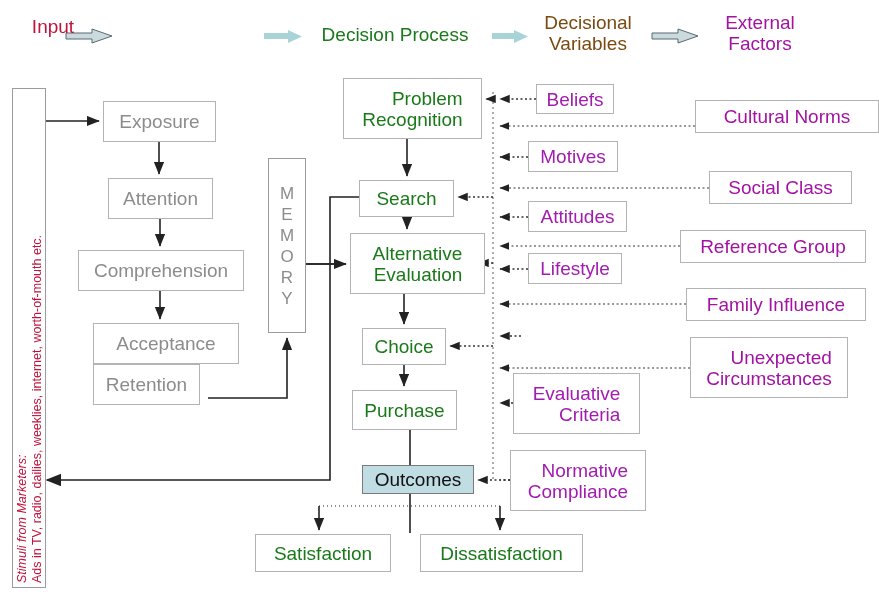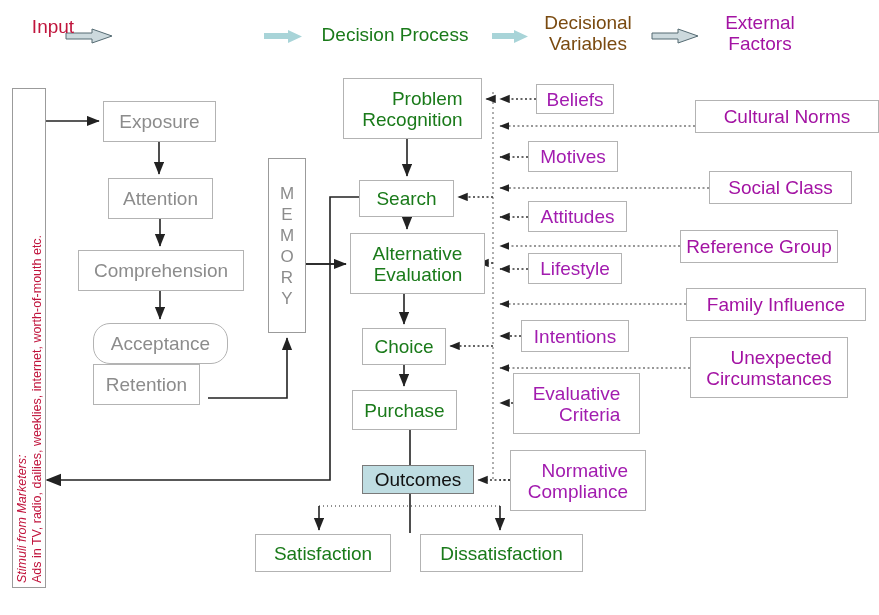--- a/index.html
+++ b/index.html
@@ -143,44 +143,43 @@
     <span>E</span>
     <span>M</span>
     <span>O</span>
     <span>R</span>
     <span>Y</span>
   </div>
 
   <div class="box gray" style="left:103px;top:101px;width:113px;height:41px;">Exposure</div>
   <div class="box gray" style="left:108px;top:178px;width:105px;height:41px;">Attention</div>
   <div class="box gray" style="left:78px;top:250px;width:166px;height:41px;">Comprehension</div>
-  <div class="box gray" style="left:93px;top:323px;width:135px;height:41px;border-radius:17px;">Acceptance</div>
+  <div class="box gray" style="left:93px;top:323px;width:146px;height:41px;">Acceptance</div>
   <div class="box gray" style="left:93px;top:364px;width:107px;height:41px;">Retention</div>
 
   <div class="box green" style="left:343px;top:78px;width:139px;height:61px;">Problem
 Recognition</div>
   <div class="box green" style="left:359px;top:180px;width:95px;height:37px;">Search</div>
   <div class="box green" style="left:350px;top:233px;width:135px;height:61px;">Alternative
 Evaluation</div>
   <div class="box green" style="left:362px;top:328px;width:84px;height:37px;">Choice</div>
   <div class="box green" style="left:352px;top:390px;width:105px;height:40px;">Purchase</div>
   <div class="box outcome" style="left:362px;top:465px;width:112px;height:29px;">Outcomes</div>
   <div class="box green" style="left:255px;top:534px;width:136px;height:38px;">Satisfaction</div>
   <div class="box green" style="left:420px;top:534px;width:163px;height:38px;">Dissatisfaction</div>
 
   <div class="box brown" style="left:536px;top:84px;width:78px;height:30px;">Beliefs</div>
   <div class="box brown" style="left:528px;top:141px;width:90px;height:31px;">Motives</div>
   <div class="box brown" style="left:528px;top:201px;width:99px;height:31px;">Attitudes</div>
   <div class="box brown" style="left:528px;top:253px;width:94px;height:31px;">Lifestyle</div>
-  <div class="box brown" style="left:521px;top:320px;width:108px;height:32px;">Intentions</div>
   <div class="box brown" style="left:513px;top:373px;width:127px;height:61px;">Evaluative
 Criteria</div>
   <div class="box brown" style="left:510px;top:450px;width:136px;height:61px;">Normative
 Compliance</div>
 
   <div class="box purple" style="left:695px;top:100px;width:184px;height:33px;">Cultural Norms</div>
   <div class="box purple" style="left:709px;top:171px;width:143px;height:33px;">Social Class</div>
-  <div class="box purple" style="left:680px;top:230px;width:158px;height:33px;">Reference Group</div>
+  <div class="box purple" style="left:680px;top:230px;width:186px;height:33px;">Reference Group</div>
   <div class="box purple" style="left:686px;top:288px;width:180px;height:33px;">Family Influence</div>
   <div class="box purple" style="left:690px;top:337px;width:158px;height:61px;">Unexpected
 Circumstances</div>
 
 </div>
 
 </body></html>

